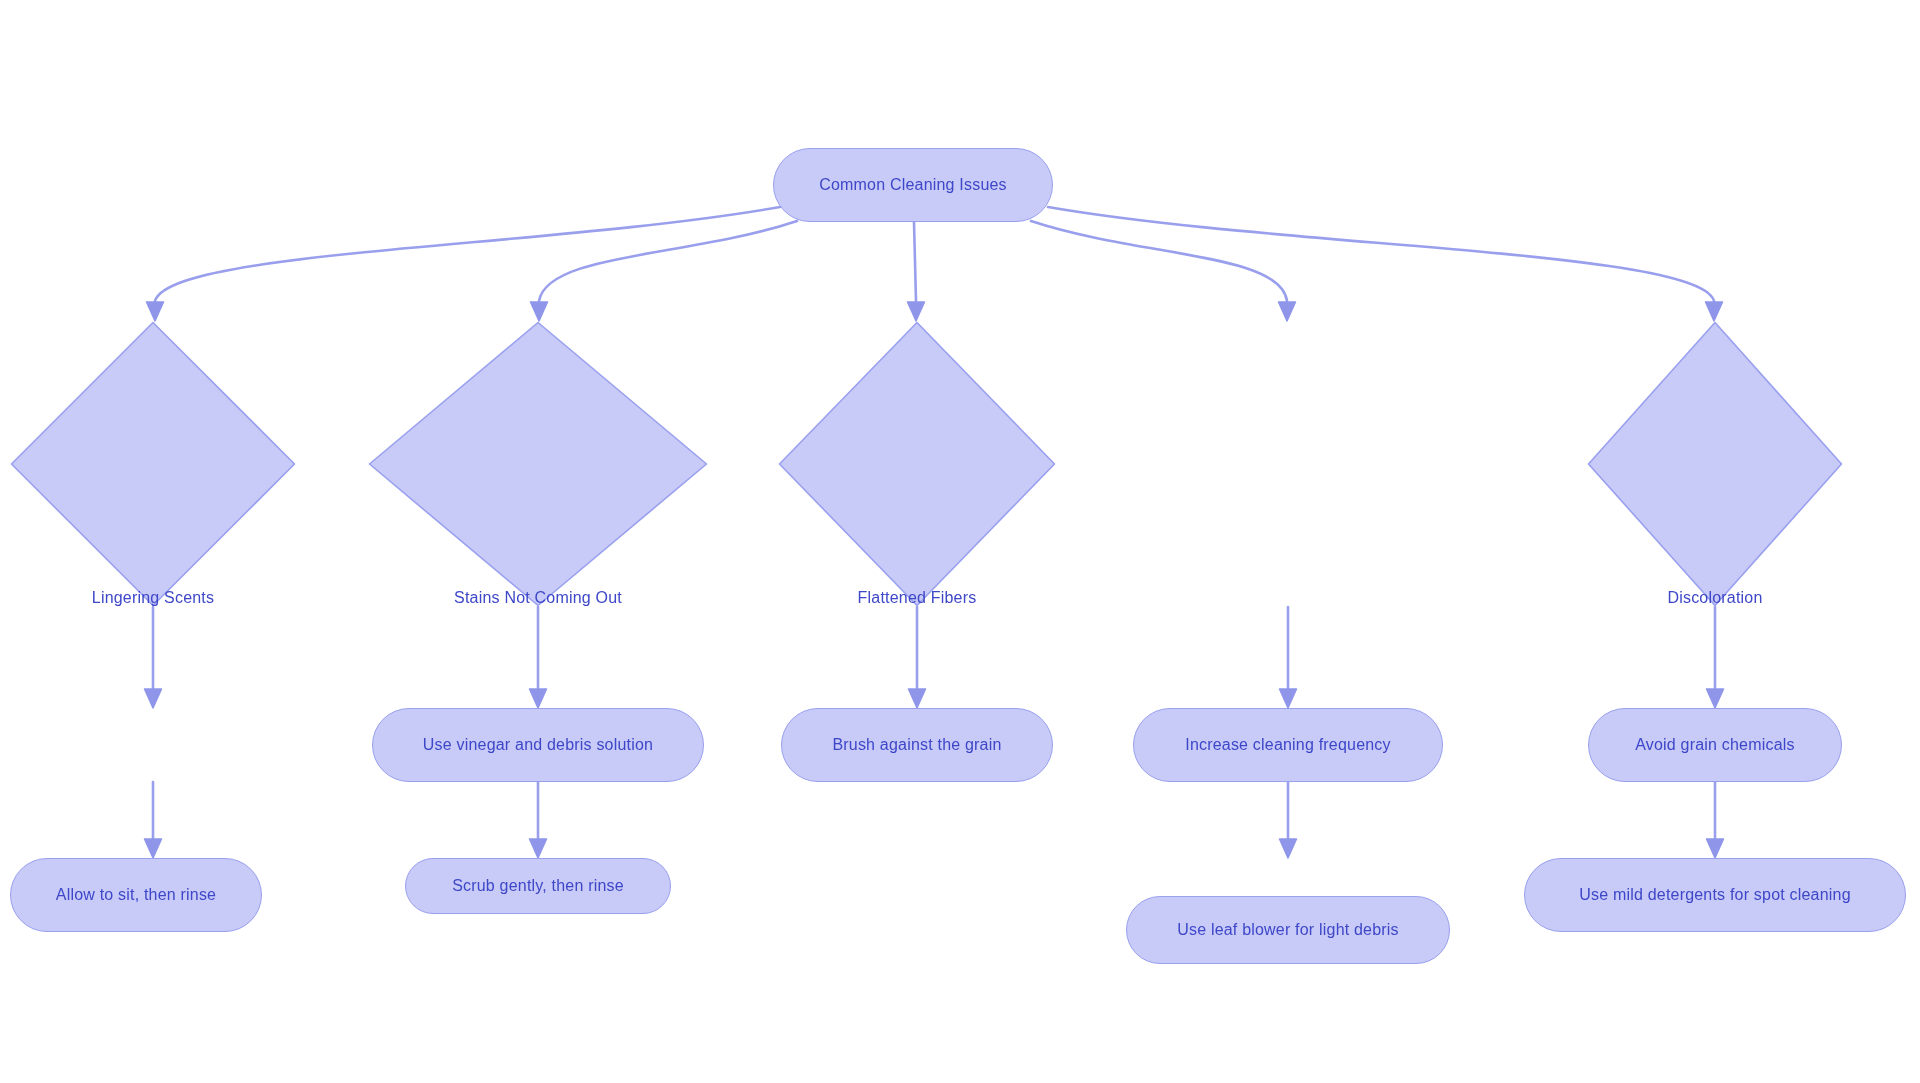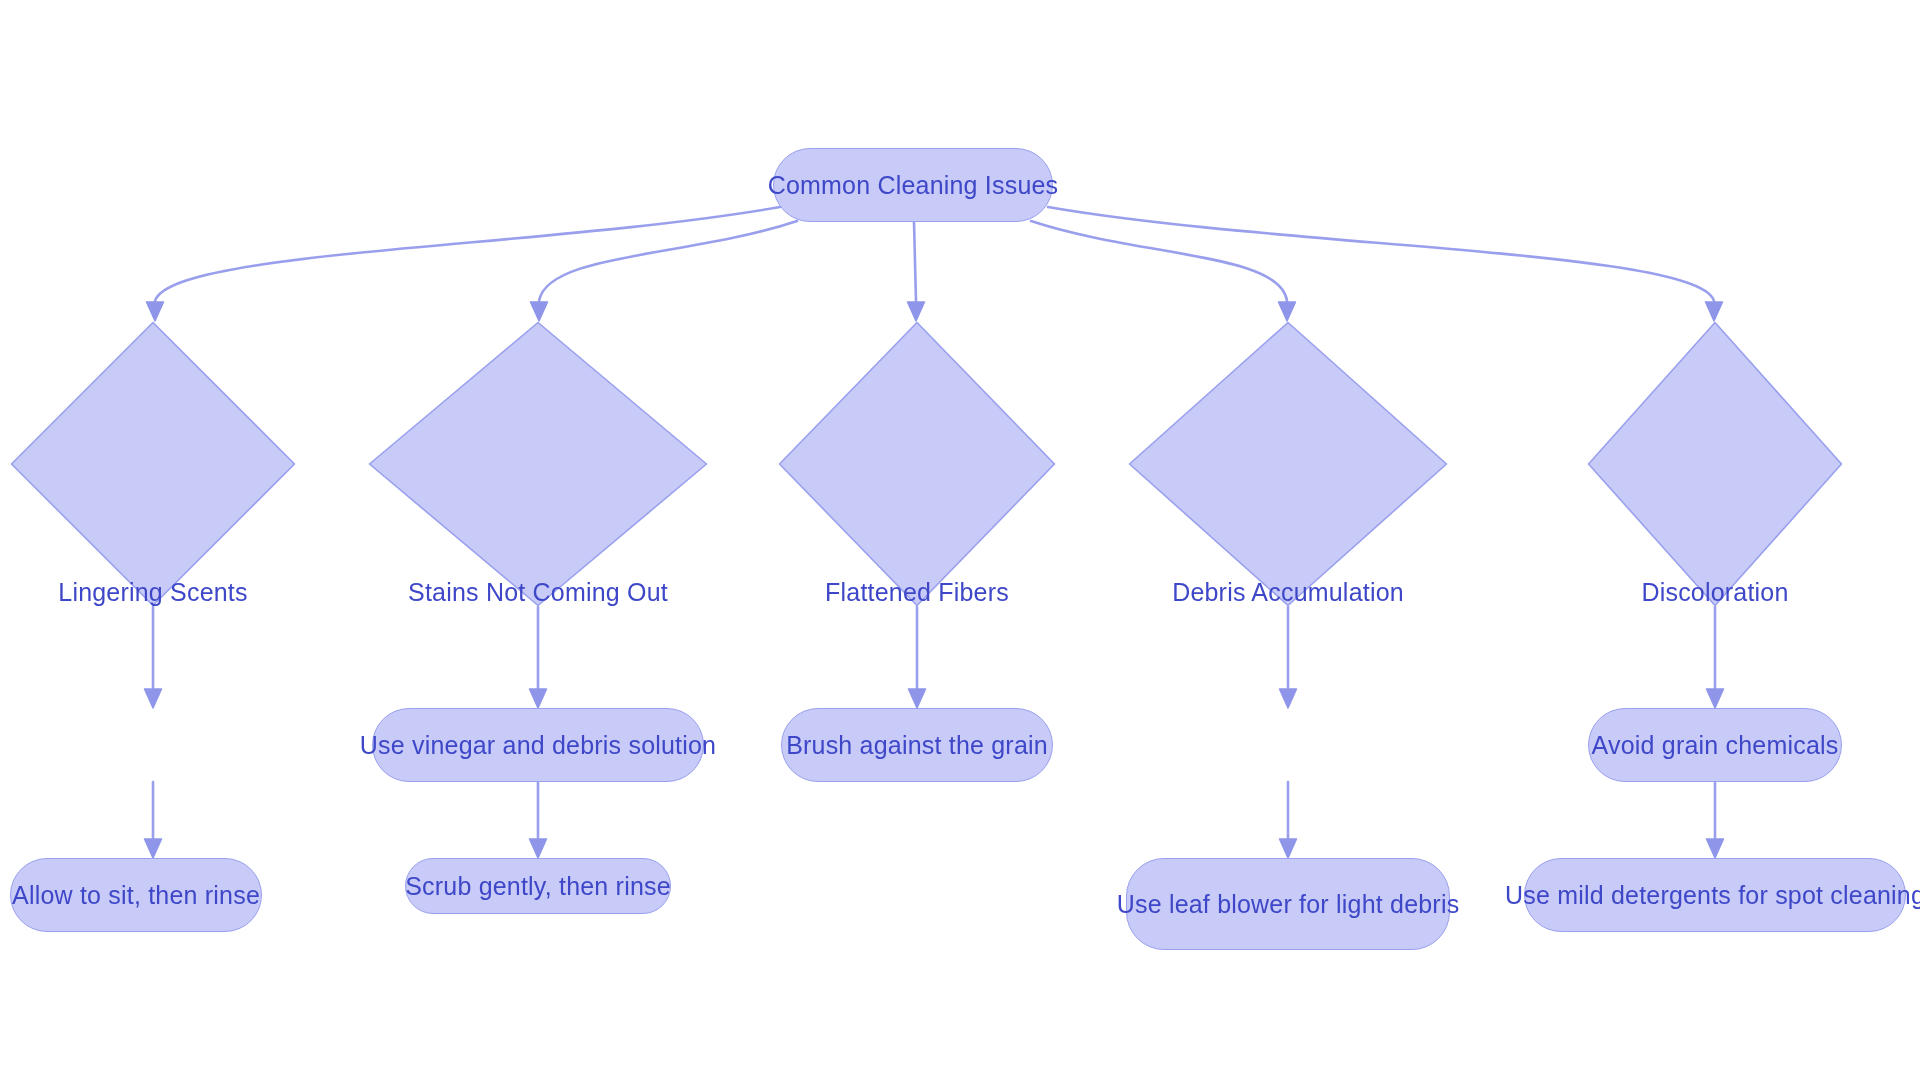--- a/index.html
+++ b/index.html
@@ -41,21 +41,21 @@
     stroke-width: 1.5;
     stroke-linejoin: round;
   }
   .node {
     position: absolute;
     display: flex;
     align-items: center;
     justify-content: center;
     text-align: center;
     color: var(--text-color);
-    font-size: 25px;
+    font-size: 16px;
     letter-spacing: 0.2px;
   }
   .pill {
     background: var(--node-fill);
     border: 1.6px solid var(--node-border);
     border-radius: 38px;
   }
   .diamond { background: transparent; align-items: flex-end; }
   .diamond svg.shape {
     position: absolute;
@@ -124,57 +124,54 @@
     <span class="label">Stains Not Coming Out</span>
   </div>
 
   <div class="node diamond" style="left:778px; top:321px; width:278px; height:286px">
     <svg class="shape" viewBox="0 0 278 286">
       <polygon points="139,1.5 276.5,143 139,284.5 1.5,143"></polygon>
     </svg>
     <span class="label">Flattened Fibers</span>
   </div>
 
-  <div class="node diamond" style="left:1128px; top:321px; width:320px; height:286px">
-    <svg class="shape" viewBox="0 0 320 286">
-      <polygon points="160,1.5 318.5,143 160,284.5 1.5,143"></polygon>
-    </svg>
-    <span class="label">Debris Accumulation</span>
-  </div>
 
   <div class="node diamond" style="left:1587px; top:321px; width:256px; height:286px">
     <svg class="shape" viewBox="0 0 256 286">
       <polygon points="128,1.5 254.5,143 128,284.5 1.5,143"></polygon>
     </svg>
     <span class="label">Discoloration</span>
   </div>
 
 
   <div class="node pill" style="left:372px; top:708px; width:332px; height:74px">
     <span class="label">Use vinegar and debris solution</span>
   </div>
 
   <div class="node pill" style="left:781px; top:708px; width:272px; height:74px">
     <span class="label">Brush against the grain</span>
   </div>
 
+  <div class="node pill" style="left:1133px; top:708px; width:310px; height:74px">
+    <span class="label">Increase cleaning frequency</span>
+  </div>
 
   <div class="node pill" style="left:1588px; top:708px; width:254px; height:74px">
     <span class="label">Avoid grain chemicals</span>
   </div>
 
   <div class="node pill" style="left:10px; top:858px; width:252px; height:74px">
     <span class="label">Allow to sit, then rinse</span>
   </div>
 
   <div class="node pill" style="left:405px; top:858px; width:266px; height:56px">
     <span class="label">Scrub gently, then rinse</span>
   </div>
 
-  <div class="node pill" style="left:1126px; top:858px; width:324px; height:92px">
+  <div class="node pill" style="left:1126px; top:896px; width:324px; height:68px">
     <span class="label">Use leaf blower for light debris</span>
   </div>
 
   <div class="node pill" style="left:1524px; top:858px; width:382px; height:74px">
     <span class="label">Use mild detergents for spot cleaning</span>
   </div>
 
 </div>
 
 </body></html>

